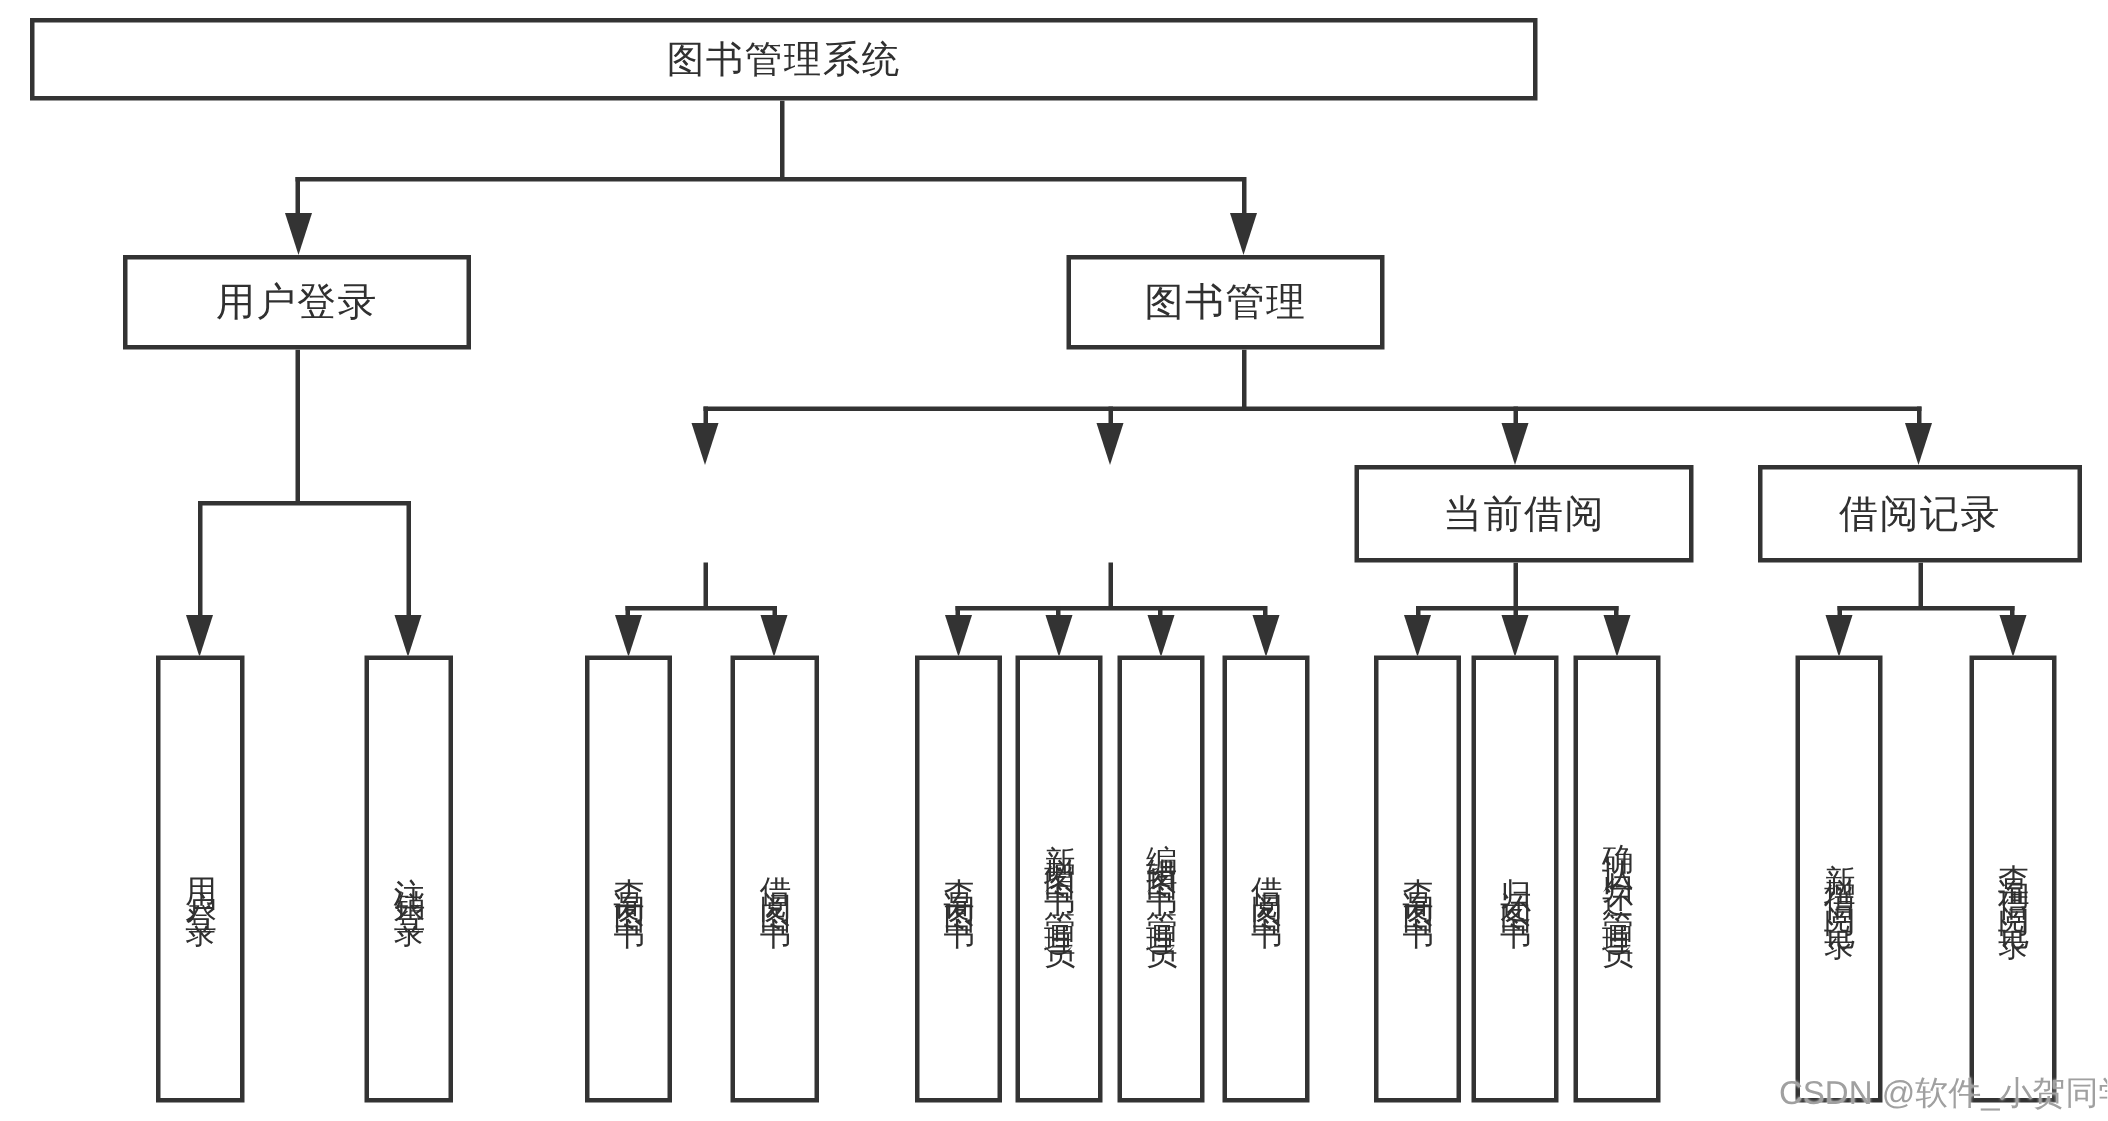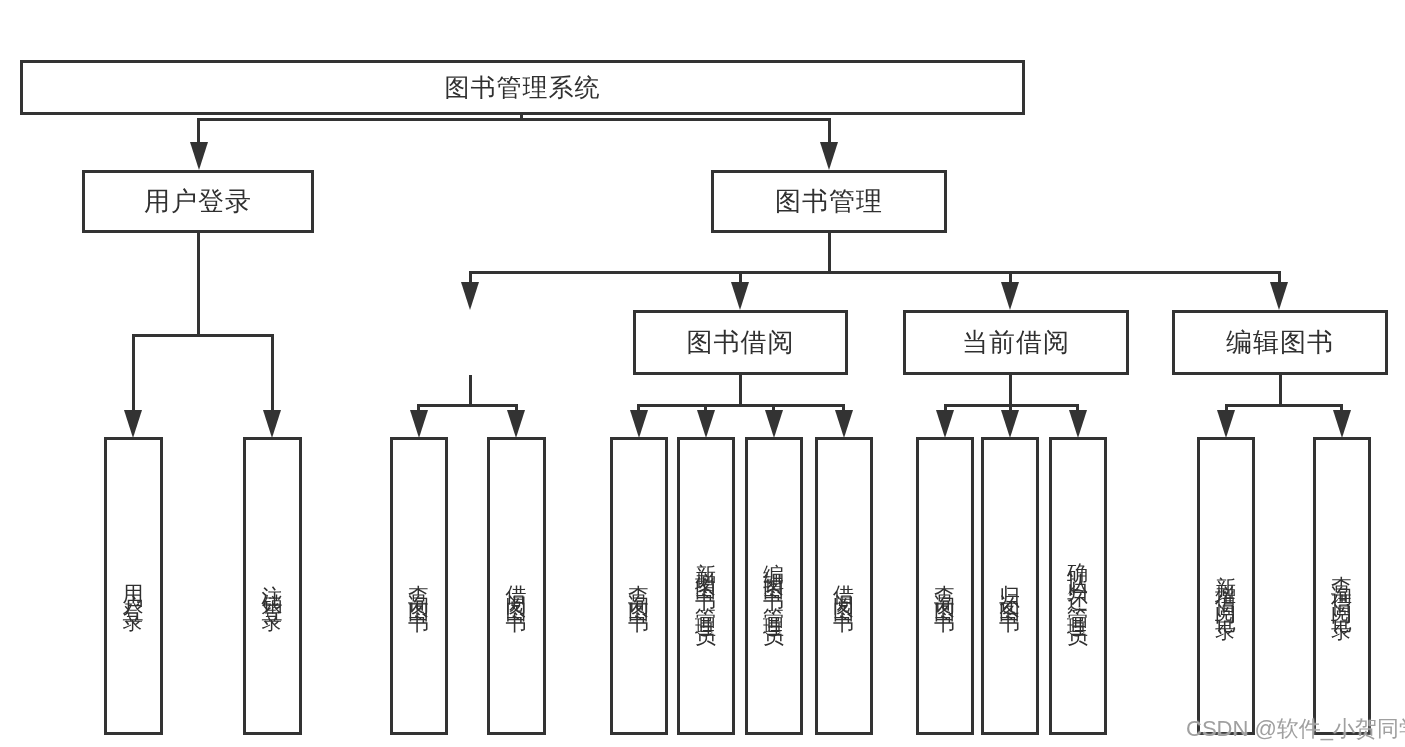--- a/index.html
+++ b/index.html
@@ -16,21 +16,21 @@
     box-sizing: border-box;
     background: var(--box-bg, #ffffff);
     border: 3px solid var(--line, #333333);
     color: var(--text, #303030);
     display: flex;
     align-items: center;
     justify-content: center;
     text-align: center;
   }
   .hbox { font-size: 26px; letter-spacing: 1px; }
-  .title { font-size: 25px; margin-top: 48px; }
+  .title { font-size: 25px; }
   .vbox {
     writing-mode: vertical-rl;
     text-orientation: mixed;
     font-size: 21px;
     letter-spacing: 9px;
     line-height: 1;
   }
   .vl { position: absolute; width: 2.5px; background: var(--line, #333333); }
   .hl { position: absolute; height: 2.5px; background: var(--line, #333333); }
   .ar {
@@ -108,25 +108,24 @@
   <div class="vl" style="left:1279px;top:375px;height:31px"></div>
   <div class="hl" style="left:1225px;top:404px;width:118px"></div>
   <div class="vl" style="left:1225px;top:404px;height:9px"></div>
   <div class="vl" style="left:1340px;top:404px;height:9px"></div>
   <div class="ar" style="left:1217px;top:410px"></div>
   <div class="ar" style="left:1333px;top:410px"></div>
 
   <div class="box hbox title" style="left:20px;top:12px;width:1005px;height:55px">图书管理系统</div>
 
   <div class="box hbox" style="left:82px;top:170px;width:232px;height:63px">用户登录</div>
-  <div class="box hbox" style="left:711px;top:170px;width:236px;height:63px">图书管理</div>
+  <div class="box hbox" style="left:711px;top:170px;width:212px;height:63px">图书管理</div>
 
-  <div class="box hbox" style="left:633px;top:310px;width:215px;height:65px">图书借阅</div>
   <div class="box hbox" style="left:903px;top:310px;width:226px;height:65px">当前借阅</div>
-  <div class="box hbox" style="left:1172px;top:310px;width:216px;height:65px">编辑图书</div>
+  <div class="box hbox" style="left:1172px;top:310px;width:216px;height:65px">借阅记录</div>
 
   <div class="box vbox" style="left:104px;top:437px;width:59px;height:298px">用户登录</div>
   <div class="box vbox" style="left:243px;top:437px;width:59px;height:298px">注销登录</div>
 
   <div class="box vbox" style="left:390px;top:437px;width:58px;height:298px">查询图书</div>
   <div class="box vbox" style="left:487px;top:437px;width:59px;height:298px">借阅图书</div>
 
   <div class="box vbox" style="left:610px;top:437px;width:58px;height:298px">查询图书</div>
   <div class="box vbox" style="left:677px;top:437px;width:58px;height:298px">新增图书（管理员）</div>
   <div class="box vbox" style="left:745px;top:437px;width:58px;height:298px">编辑图书（管理员）</div>

